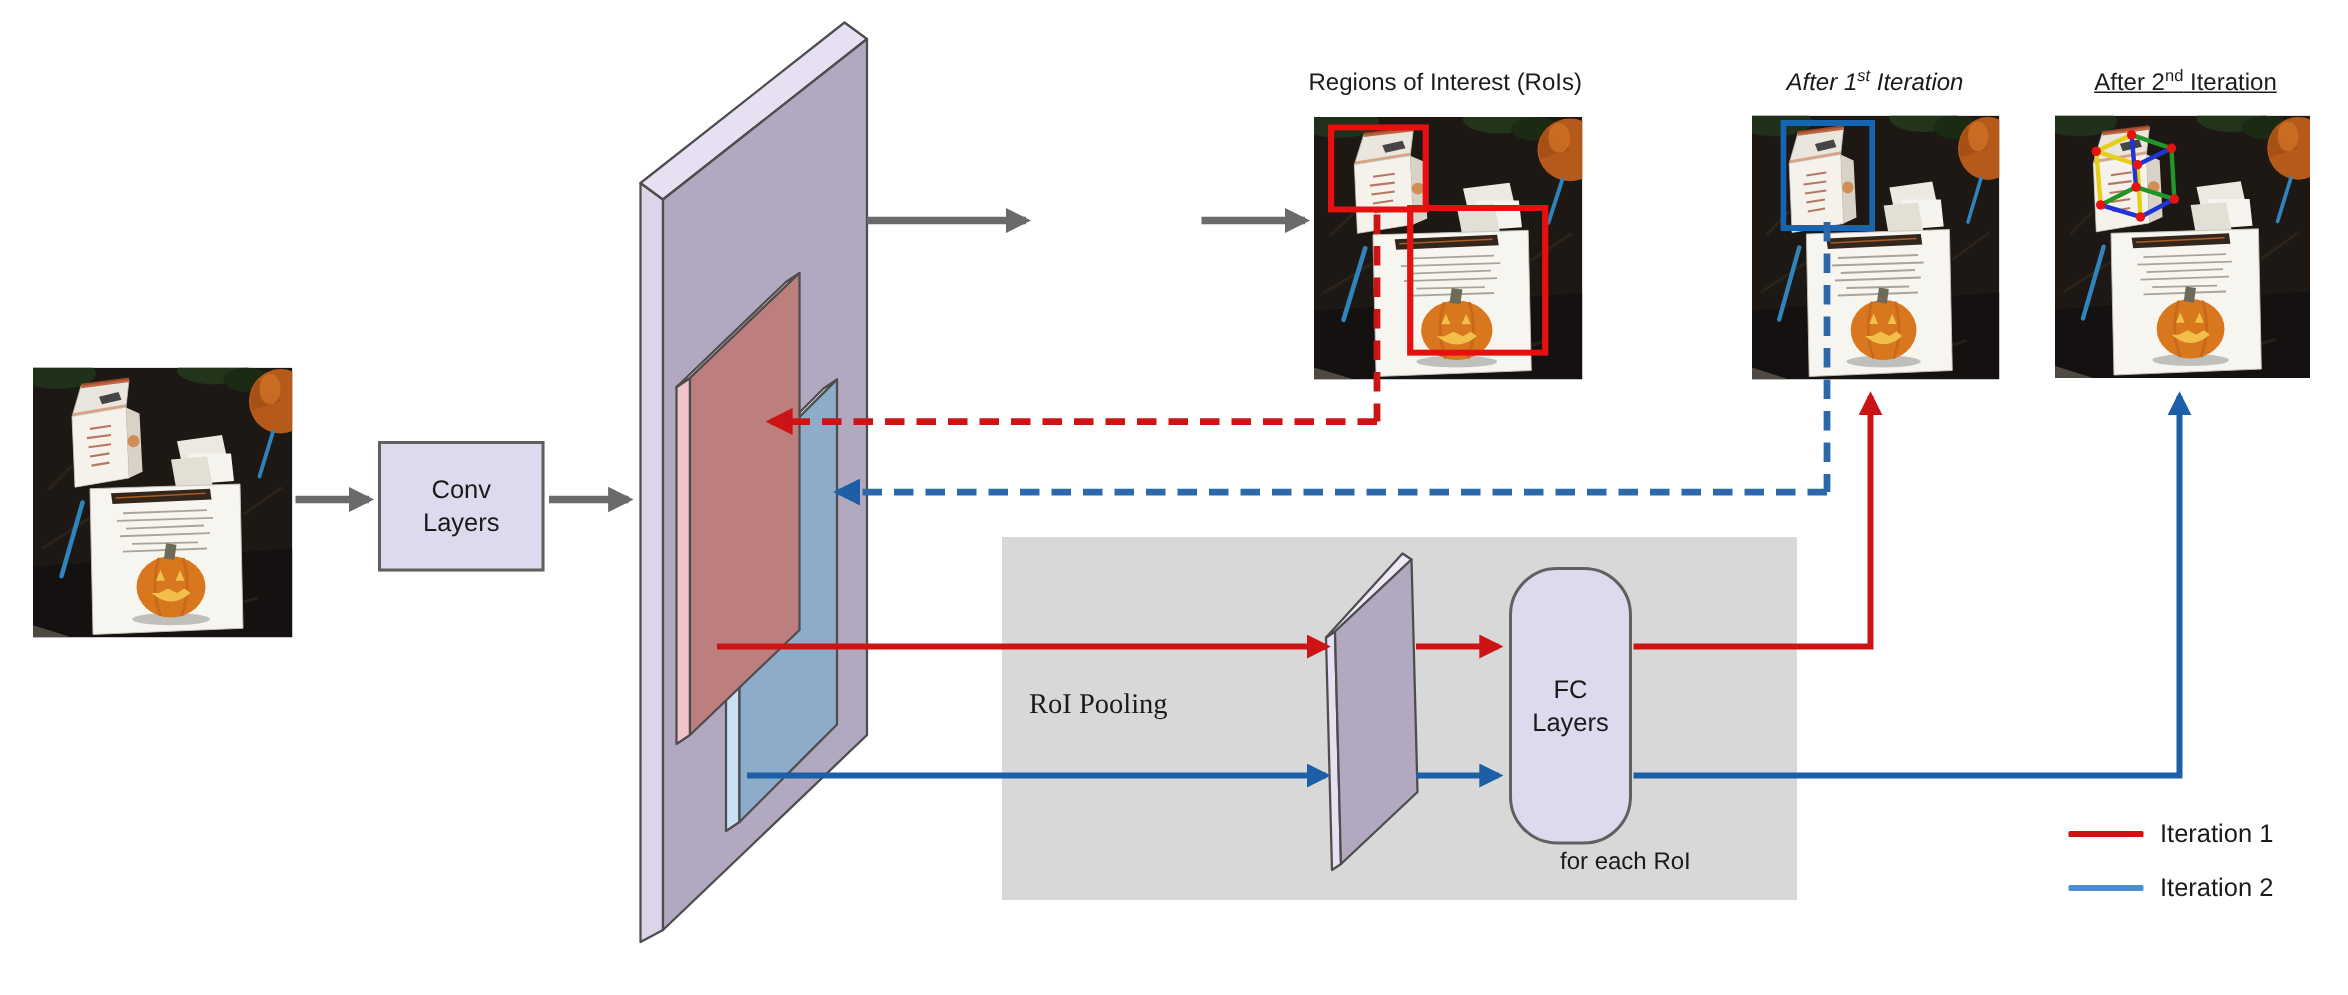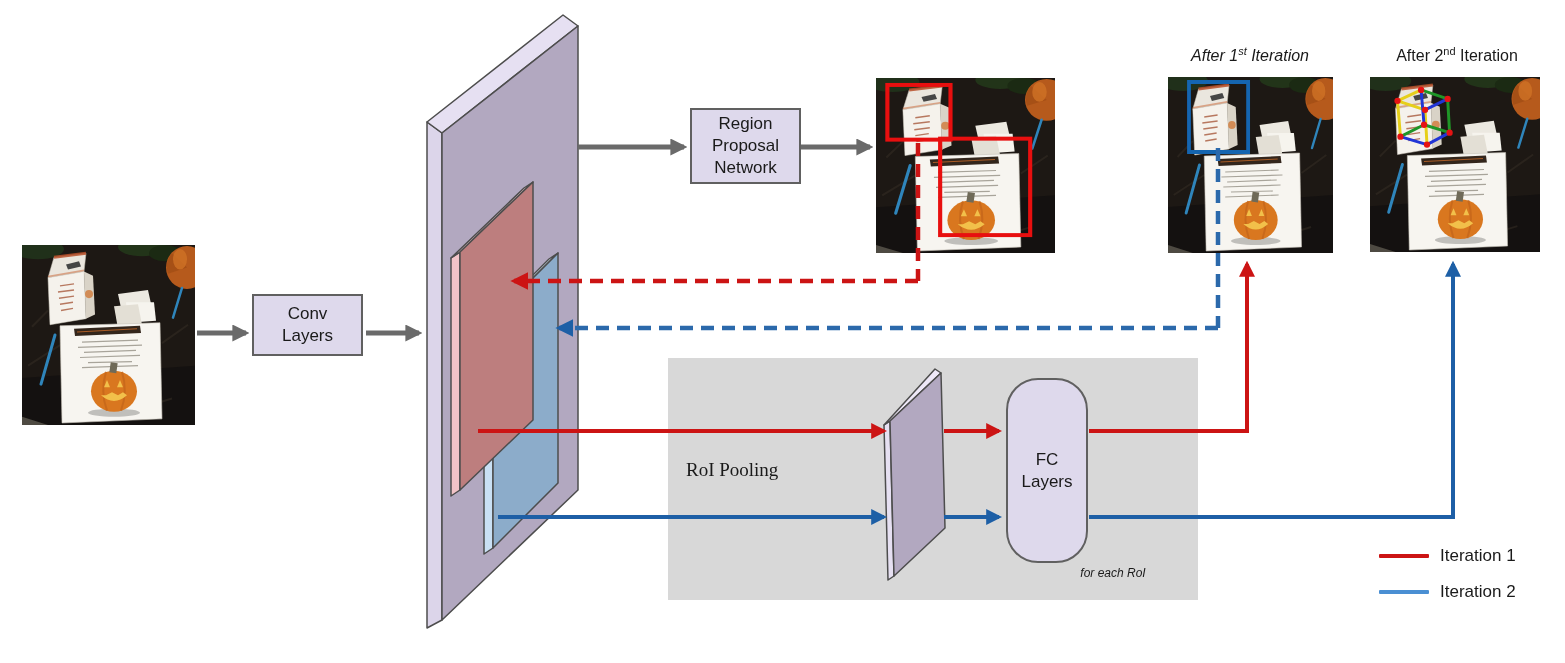--- a/index.html
+++ b/index.html
@@ -16,21 +16,21 @@
     position:absolute;box-sizing:border-box;
     background:var(--c-node_fill,#ded9ec);
     border:2px solid var(--c-node_border,#606060);
     display:flex;flex-direction:column;align-items:center;justify-content:center;
     font-size:17px;line-height:1.28;text-align:center;z-index:4;
   }
   .caption{position:absolute;font-size:16px;text-align:center;z-index:4;line-height:20px;}
   .caption sup{font-size:11px;line-height:0;}
   .fm-caption{position:absolute;font-size:18px;text-align:center;z-index:4;}
   .roi-pool-label{position:absolute;font-size:19px;z-index:4;font-family:Liberation Serif, serif;}
-  .for-each{position:absolute;font-size:12px;font-style:italic;text-align:center;z-index:4;}
+  .for-each{position:absolute;font-size:16px;text-align:left;z-index:4;}
   .legend{position:absolute;z-index:4;display:flex;flex-direction:column;gap:19px;}
   .legend-row{display:flex;align-items:center;gap:11px;}
   .legend-swatch{width:50px;height:4px;border-radius:1px;}
   .legend-label{font-size:17px;line-height:17px;}
 </style>
 </head>
 <body>
 
 <div class="canvas">
 
@@ -182,40 +182,36 @@
       <line x1="918" y1="143" x2="918" y2="281"></line>
       <line x1="918" y1="281" x2="514" y2="281" marker-end="url(#mr)"></line>
     </g>
 
     <g stroke="#2b69ab" stroke-width="4.5" fill="none" stroke-dasharray="13 8">
       <line x1="1218" y1="148" x2="1218" y2="328"></line>
       <line x1="1218" y1="328" x2="559" y2="328" marker-end="url(#mb)"></line>
     </g>
   </svg>
 
-  <div class="node" style="left:252px;top:294px;width:111px;height:62px;">
+  <div class="node" style="left:252px;top:294px;width:111px;height:87px;">
     <div>Conv</div>
     <div>Layers</div>
   </div>
 
-  <div class="node" style="left:690px;top:108px;width:111px;height:76px;">
-    <div>Region</div>
-    <div>Proposal</div>
-    <div>Network</div>
-  </div>
 
   <div class="node" style="left:1006px;top:378px;width:82px;height:185px;border-radius:32px;">
     <div>FC</div>
     <div>Layers</div>
   </div>
 
+  <div class="caption" style="left:857px;top:46px;width:213px;">Regions of Interest (RoIs)</div>
 
   <div class="caption" style="left:1160px;top:46px;width:180px;font-style:italic;"><span>After 1</span><sup>st</sup><span> Iteration</span></div>
 
-  <div class="caption" style="left:1368px;top:46px;width:178px;"><span>After 2</span><sup>nd</sup><span> Iteration</span></div>
+  <div class="caption" style="left:1368px;top:46px;width:178px;text-decoration:underline;"><span>After 2</span><sup>nd</sup><span> Iteration</span></div>
 
   <div class="roi-pool-label" style="left:686px;top:459px;width:160px;">RoI Pooling</div>
 
   <div class="for-each" style="left:1040px;top:566px;width:146px;">for each RoI</div>
 
 
   <div class="legend" style="left:1379px;top:547px;">
     <div class="legend-row">
       <span class="legend-swatch" style="background: rgb(204, 20, 20);"></span>
       <span class="legend-label">Iteration 1</span>

